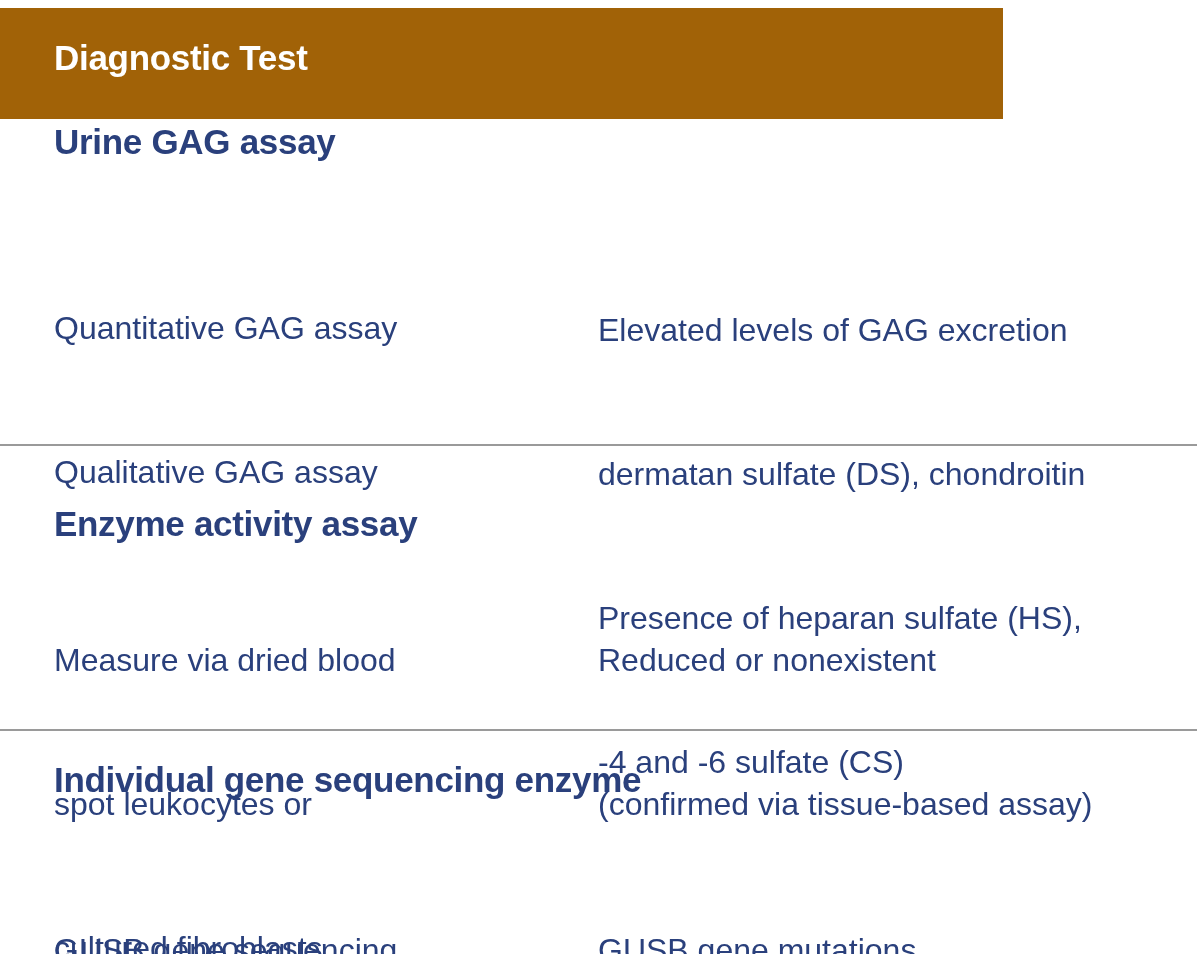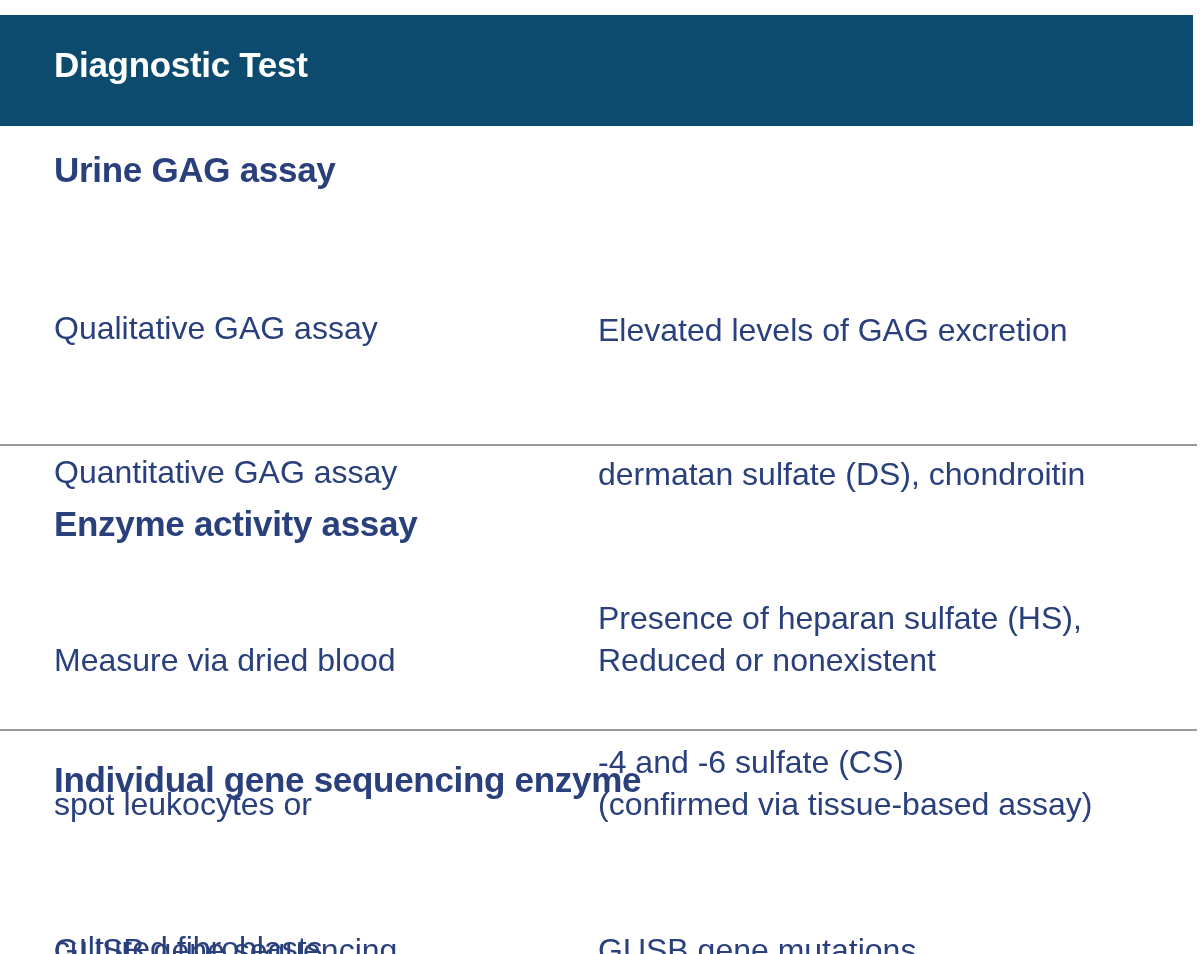--- a/index.html
+++ b/index.html
@@ -1,35 +1,35 @@
 <!DOCTYPE html>
 <html><head>
 <meta charset="utf-8">
 <style>
   html, body { margin: 0; padding: 0; background: #ffffff; }
   body { width: 1200px; height: 954px; position: relative; overflow: hidden;
          font-family: "Liberation Sans", "DejaVu Sans", sans-serif; color: #2a407c; }
-  .header { position: absolute; left: 0; top: 15px; width: 1193px; height: 111px; background: #0c4a6e; }
+  .header { position: absolute; left: 0; top: 8px; width: 1003px; height: 111px; background: #a16207; }
   .hcell { position: absolute; top: 30px; font-size: 35px; font-weight: bold; color: #ffffff; letter-spacing: -0.3px; }
   .section-title { position: absolute; left: 54px; font-size: 35px; font-weight: bold; color: #2a407c; letter-spacing: -0.3px; }
   .lines { position: absolute; font-size: 32px; line-height: 48px; color: #2a407c; white-space: pre; }
   .lines div { height: 48px; }
   .divider { position: absolute; left: 0; width: 1197px; height: 2px; background: #9a9a9a; }
 </style>
 </head>
 <body>
 
 <div class="header">
   <div class="hcell" style="left:54px;">Diagnostic Test</div>
 </div>
 
-<div class="section-title" style="top:150px;">Urine GAG assay</div>
+<div class="section-title" style="top:122px;">Urine GAG assay</div>
 <div class="lines" style="left:54px; top:208px;">
+  <div>Quantitative GAG assay</div>
   <div>Qualitative GAG assay</div>
-  <div>Quantitative GAG assay</div>
 </div>
 <div class="lines" style="left:598px; top:210px;">
   <div>Elevated levels of GAG excretion</div>
   <div>dermatan sulfate (DS), chondroitin</div>
   <div>Presence of heparan sulfate (HS),</div>
   <div>-4 and -6 sulfate (CS)</div>
 </div>
 <div class="divider" style="top:444px;"></div>
 
 <div class="section-title" style="top:504px;text-align:center;">Enzyme activity assay</div>

